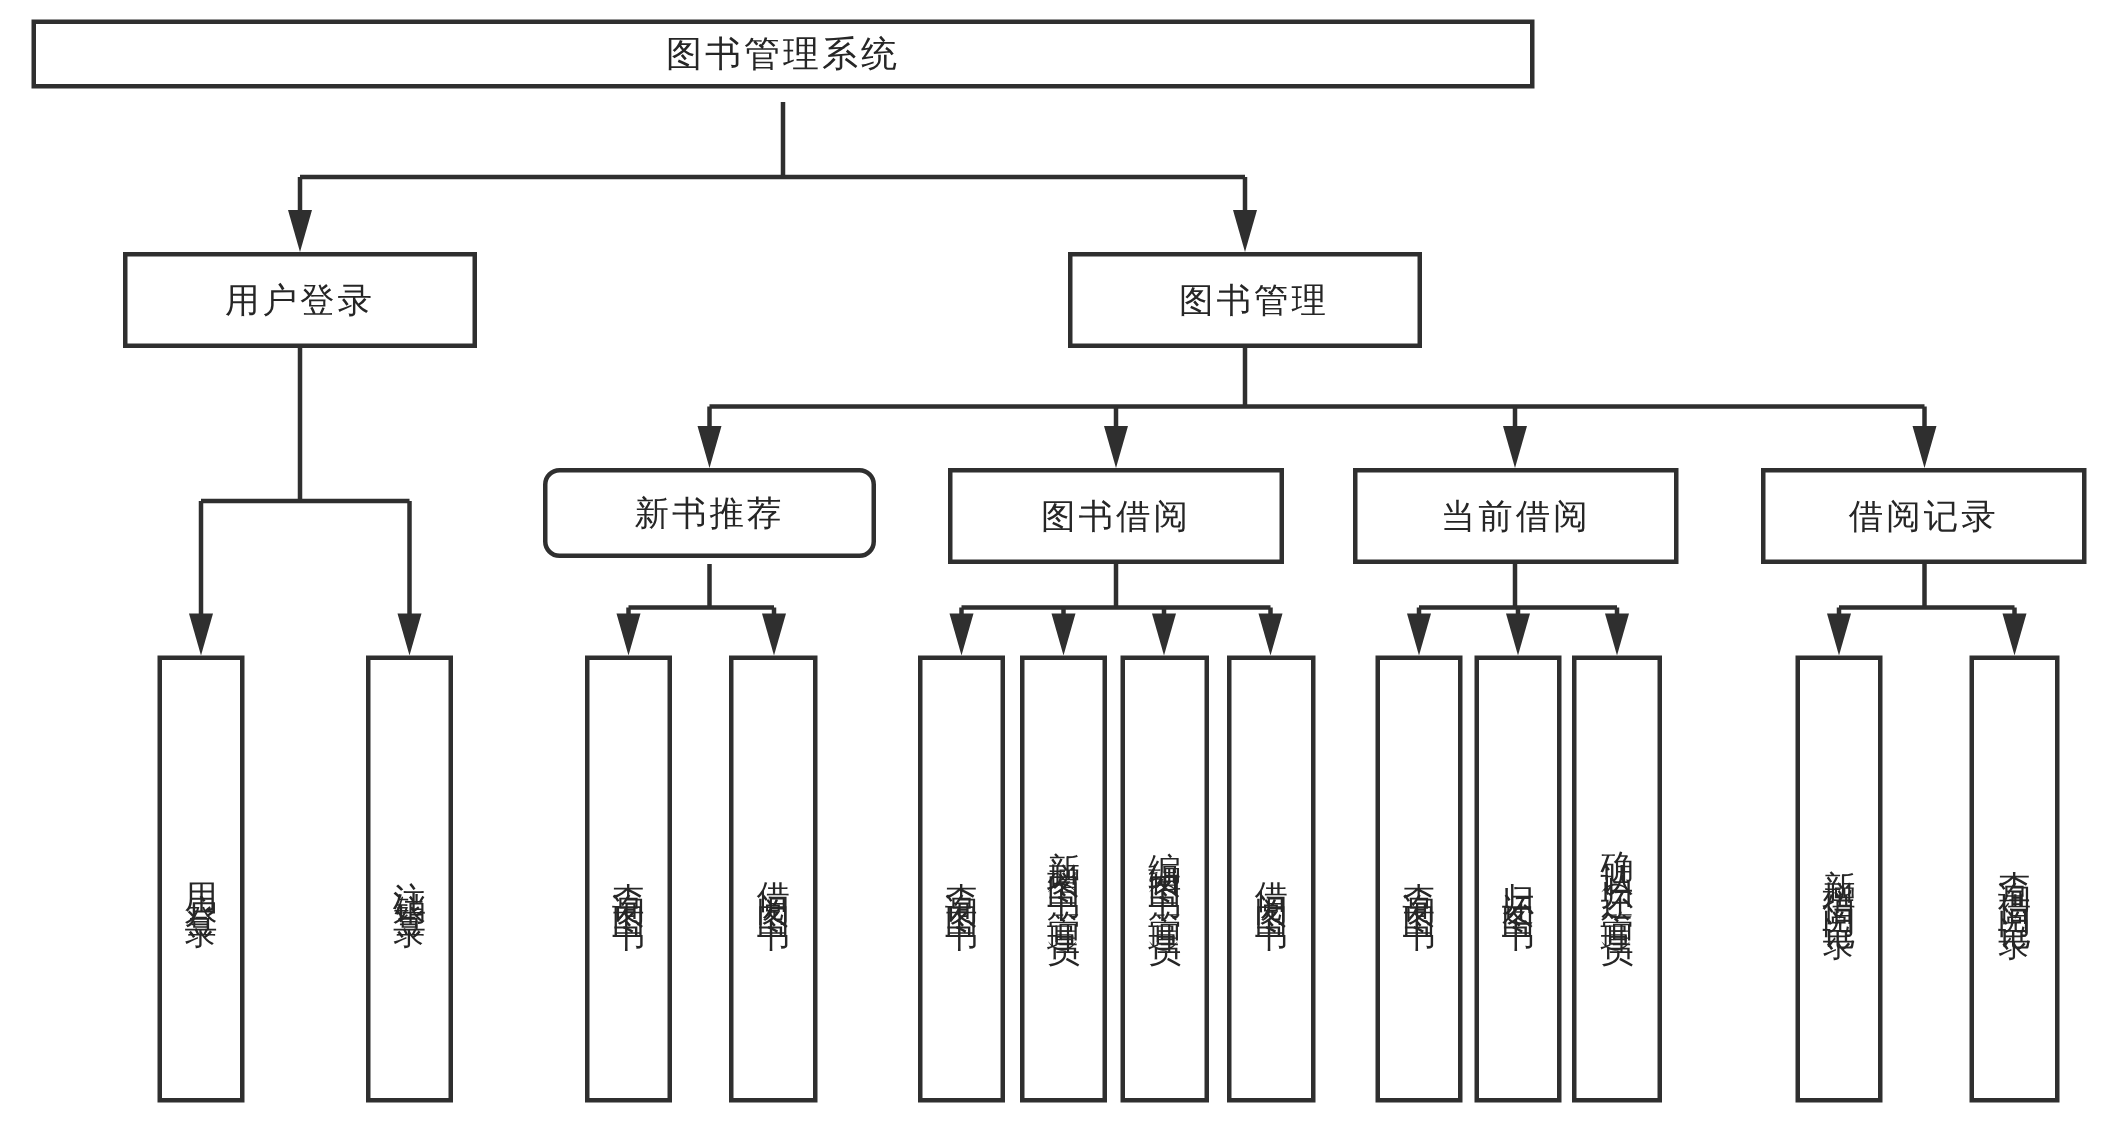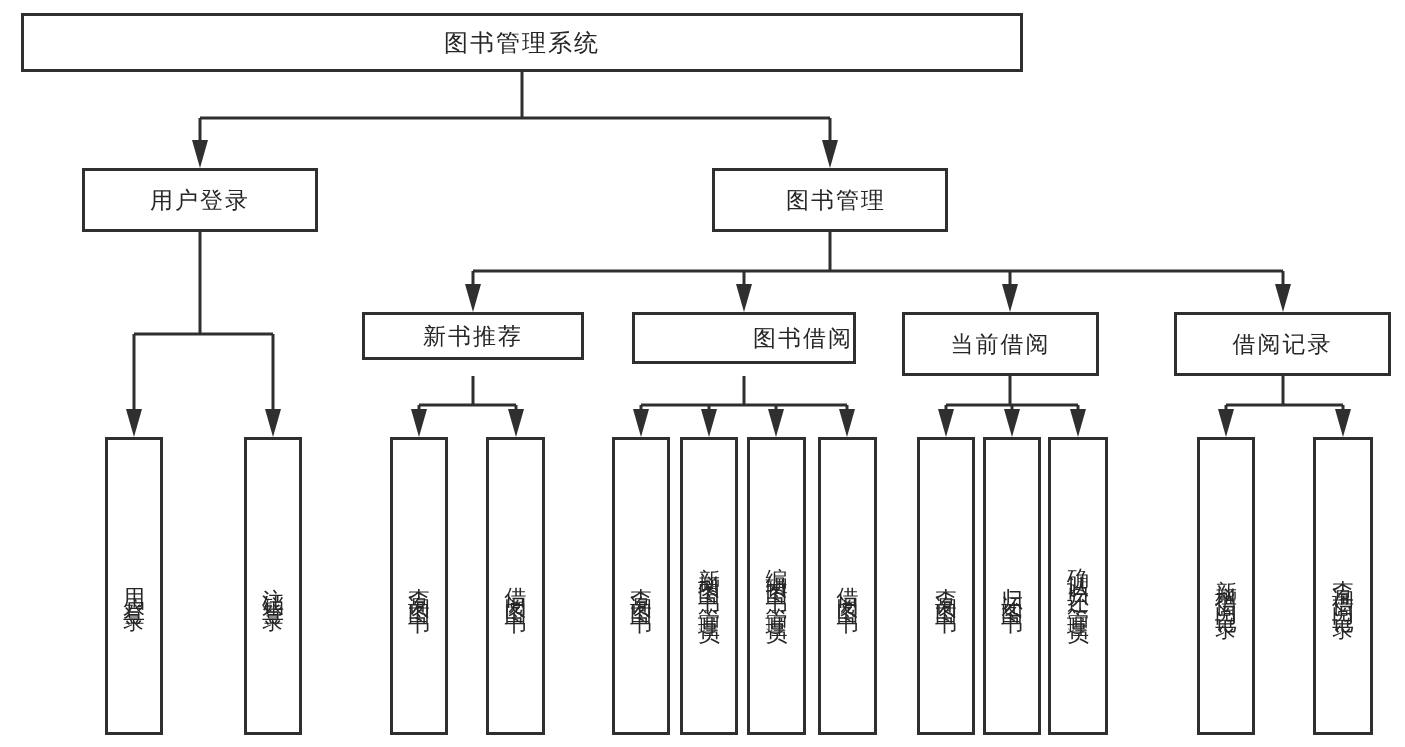--- a/index.html
+++ b/index.html
@@ -134,38 +134,38 @@
     <g>
       <path d="M1283,376 L1283,405"></path>
       <path d="M1226,405 L1343,405"></path>
       <path d="M1226,405 L1226,410"></path>
       <path d="M1343,405 L1343,410"></path>
       <polygon points="1218,409 1234,409 1226,437"></polygon>
       <polygon points="1335,409 1351,409 1343,437"></polygon>
     </g>
   </svg>
 
-  <div class="box root" style="left:21px; top:13px; width:1002px; height:59px;">
+  <div class="box root" style="left:21px; top:13px; width:1002px; height:46px;">
     <span>图书管理系统</span>
   </div>
 
   <div class="box lvl" style="left:82px; top:168px; width:236px; height:64px;">
     <span>用户登录</span>
   </div>
   <div class="box lvl" style="left:712px; top:168px; width:236px; height:64px;padding-left:12px;">
     <span>图书管理</span>
   </div>
 
-  <div class="box lvl" style="left:362px; top:312px; width:222px; height:48px;">
+  <div class="box lvl" style="left:362px; top:312px; width:222px; height:60px;border-radius:11px;">
     <span>新书推荐</span>
   </div>
-  <div class="box lvl" style="left:632px; top:312px; width:224px; height:52px;justify-content:flex-end;">
+  <div class="box lvl" style="left:632px; top:312px; width:224px; height:64px;">
     <span>图书借阅</span>
   </div>
-  <div class="box lvl" style="left:902px; top:312px; width:197px; height:64px;">
+  <div class="box lvl" style="left:902px; top:312px; width:217px; height:64px;">
     <span>当前借阅</span>
   </div>
   <div class="box lvl" style="left:1174px; top:312px; width:217px; height:64px;">
     <span>借阅记录</span>
   </div>
 
   <div class="box leaf" style="left:105px; top:437px; width:58px; height:298px;">
     <span>用户登录</span>
   </div>
   <div class="box leaf" style="left:244px; top:437px; width:58px; height:298px;">

